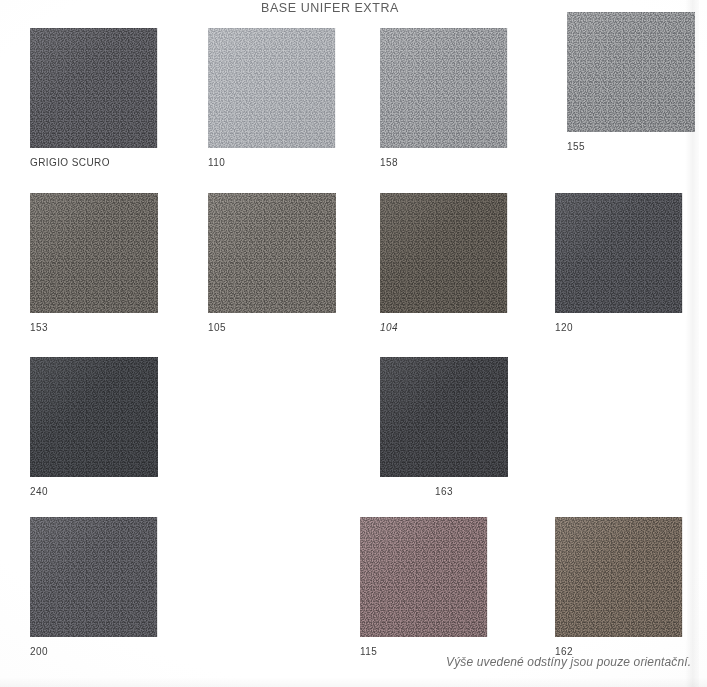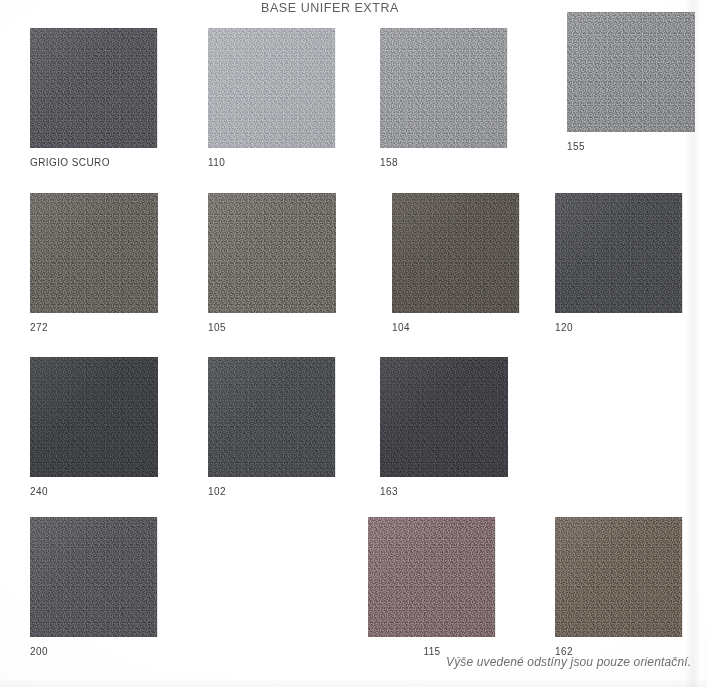--- a/index.html
+++ b/index.html
@@ -162,72 +162,65 @@
           <div class="grain"></div>
           <div class="sheen"></div>
         </div>
         <div class="swatch-label">155</div>
       </div>
       <div class="swatch-cell" style="left: 30px; top: 193px;">
         <div class="swatch" style="background: rgb(102, 98, 93);">
           <div class="grain"></div>
           <div class="sheen"></div>
         </div>
-        <div class="swatch-label">272</div>
+        <div class="swatch-label">153</div>
       </div>
       <div class="swatch-cell" style="left: 208px; top: 193px;">
         <div class="swatch" style="background: rgb(111, 107, 102);">
           <div class="grain"></div>
           <div class="sheen"></div>
         </div>
         <div class="swatch-label">105</div>
       </div>
-      <div class="swatch-cell" style="left: 392px; top: 193px;">
+      <div class="swatch-cell" style="left: 380px; top: 193px; font-style: italic;">
         <div class="swatch sliver" style="background: rgb(90, 85, 78);">
           <div class="grain"></div>
           <div class="sheen"></div>
         </div>
         <div class="swatch-label">104</div>
       </div>
       <div class="swatch-cell" style="left: 555px; top: 193px;">
         <div class="swatch sliver" style="background: rgb(75, 76, 81);">
           <div class="grain"></div>
           <div class="sheen"></div>
         </div>
         <div class="swatch-label">120</div>
       </div>
       <div class="swatch-cell" style="left: 30px; top: 357px;">
         <div class="swatch" style="background: rgb(62, 64, 68);">
           <div class="grain"></div>
           <div class="sheen"></div>
         </div>
         <div class="swatch-label">240</div>
       </div>
-      <div class="swatch-cell" style="left: 208px; top: 357px;">
-        <div class="swatch sliver" style="background: rgb(74, 76, 80);">
-          <div class="grain"></div>
-          <div class="sheen"></div>
-        </div>
-        <div class="swatch-label">102</div>
-      </div>
-      <div class="swatch-cell" style="left: 380px; top: 357px;">
+      <div class="swatch-cell" style="left: 380px; top: 357px; text-align: center;">
         <div class="swatch" style="background: rgb(63, 64, 68);">
           <div class="grain"></div>
           <div class="sheen"></div>
         </div>
         <div class="swatch-label">163</div>
       </div>
       <div class="swatch-cell" style="left: 30px; top: 517px;">
         <div class="swatch sliver" style="background: rgb(85, 85, 90);">
           <div class="grain"></div>
           <div class="sheen"></div>
         </div>
         <div class="swatch-label">200</div>
       </div>
-      <div class="swatch-cell" style="left: 368px; top: 517px; text-align: center;">
+      <div class="swatch-cell" style="left: 360px; top: 517px;">
         <div class="swatch sliver" style="background: rgb(126, 106, 108);">
           <div class="grain"></div>
           <div class="sheen"></div>
         </div>
         <div class="swatch-label">115</div>
       </div>
       <div class="swatch-cell" style="left: 555px; top: 517px;">
         <div class="swatch sliver" style="background: rgb(109, 98, 88);">
           <div class="grain"></div>
           <div class="sheen"></div>

